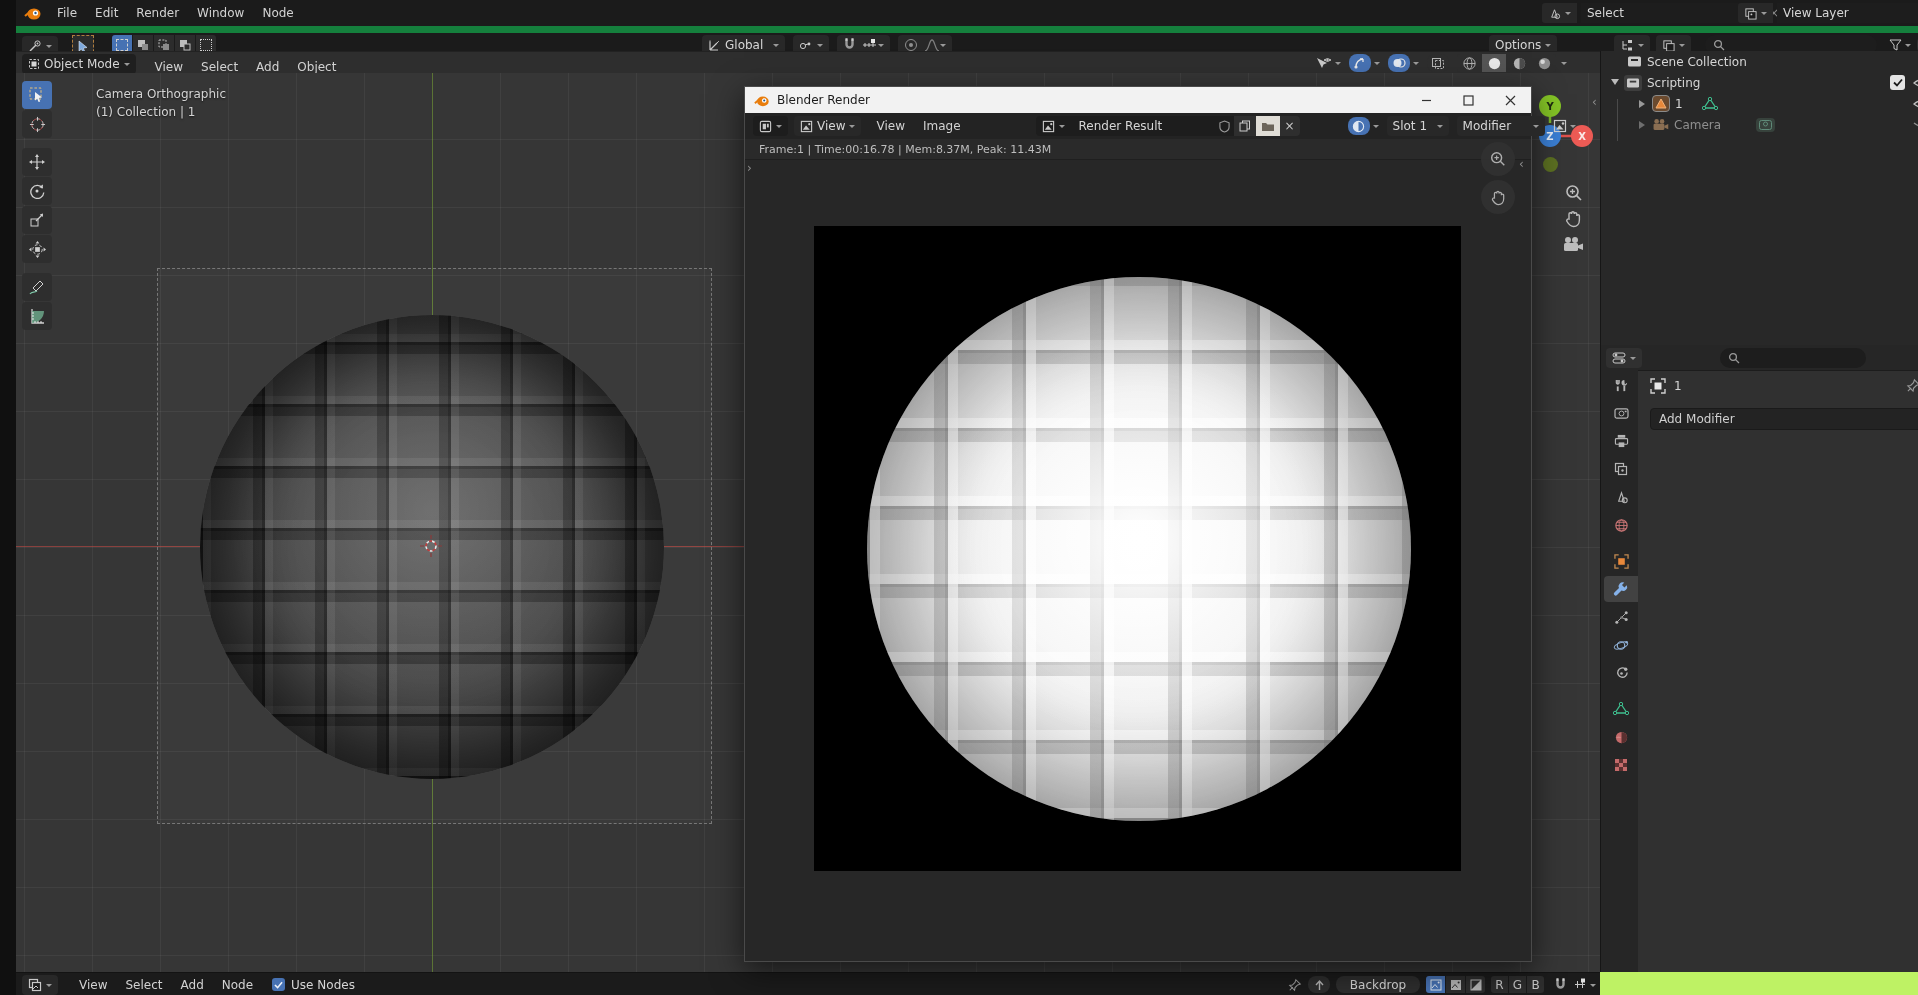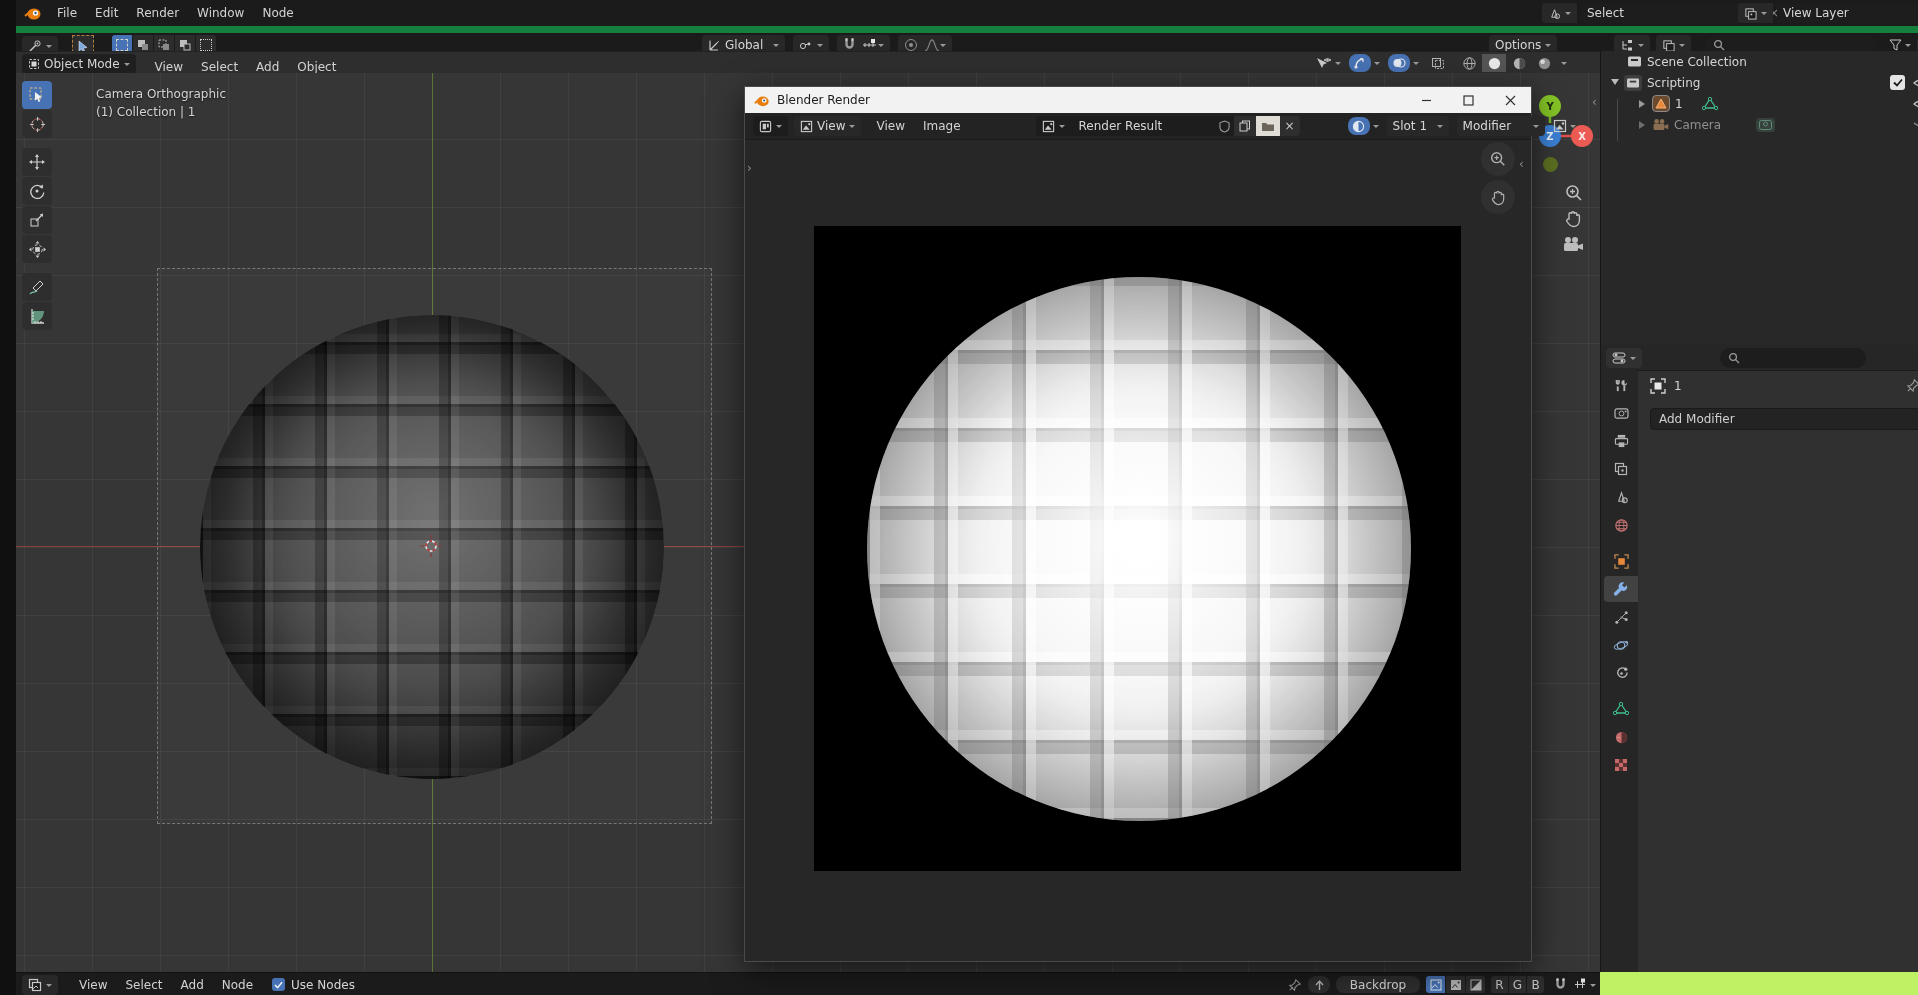--- a/index.html
+++ b/index.html
@@ -937,20 +937,23 @@
                 <rect x="1.5" y="1.5" width="11" height="11" fill="none" stroke="#c9c9c9" stroke-width="1.2"></rect>
                 <path d="M3 10.5 L6.5 6 L10.5 10.5" fill="#c9c9c9"></path>
                 <circle cx="10" cy="4.5" r="1.2" fill="#c9c9c9"></circle>
               </svg>
             </span>
           <span class="chev sm"></span>
         </span>
       </div>
     </div>
 
+    <div id="rwin-stats" class="abs">
+      <span style="margin-left:14px">Frame:1 | Time:00:16.78 | Mem:8.37M, Peak: 11.43M</span>
+    </div>
     <span class="abs" style="left:2px;top:74px;color:#8f8f8f">›</span>
 
     <div id="rimg" class="abs">
       <div id="quilt-r" class="abs"></div>
     </div>
 
     <span class="touchctl abs" style="left:736px;top:55px">
       <svg width="18" height="18" viewBox="0 0 20 20">
           <circle cx="8.5" cy="8.5" r="5.5" fill="none" stroke="#bdbdbd" stroke-width="1.6"></circle>
           <path d="M12.6 12.6 L17 17" stroke="#bdbdbd" stroke-width="1.6"></path>

